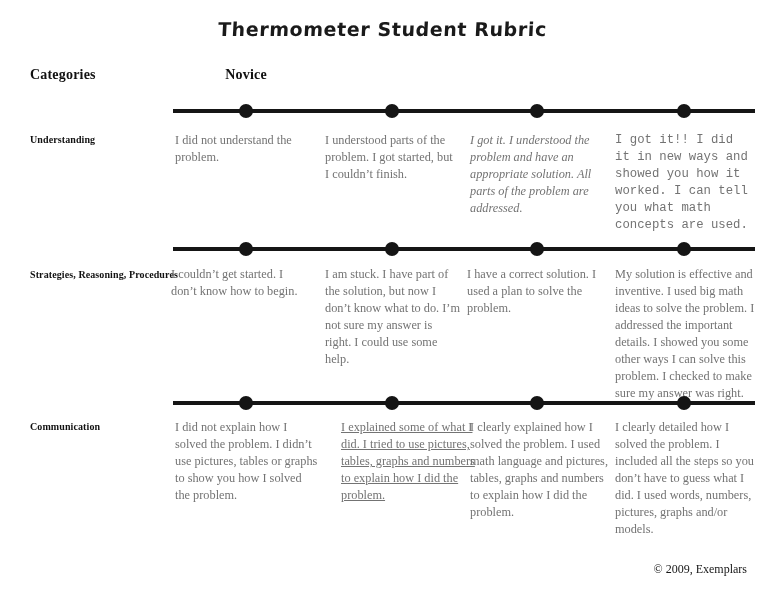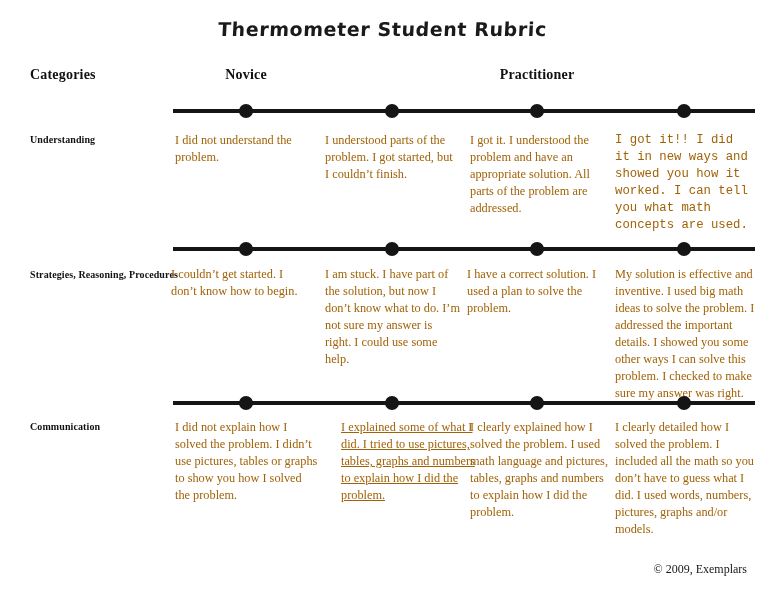--- a/index.html
+++ b/index.html
@@ -93,57 +93,56 @@
     font-weight: 700;
     line-height: 1.25;
     letter-spacing: 0.1px;
   }
   .cell {
     position: absolute;
     width: 132px;
     font-size: 12.3px;
     line-height: 1.38;
     text-align: left;
-    color: #a16207;
+    color: #737373;
   }
 
   
   .footer-copyright {
     position: absolute;
     right: 18px;
     bottom: 18px;
     font-size: 12px;
     color: #161616;
   }
 </style>
 </head>
 <body>
 
 <div class="doc-title">Thermometer Student Rubric</div>
 
 <div class="header-row">
   <div class="categories-label">Categories</div>
 
   <div class="level-label" style="left:181px;">Novice</div>
-  <div class="level-label" style="left:472px;">Practitioner</div>
 </div>
 
 <div class="scale" style="top:104px;">
   <div class="bar"></div>
   <div class="dot" style="left:73px;"></div>
   <div class="dot" style="left:219px;"></div>
   <div class="dot" style="left:364px;"></div>
   <div class="dot" style="left:511px;"></div>
 </div>
 
 <div class="row-label" style="top:134px;">Understanding</div>
 
 <div class="cell" style="left:175px; top:132px;">I did not understand the problem.</div>
 <div class="cell" style="left:325px; top:132px;">I understood parts of the problem. I got started, but I couldn’t finish.</div>
-<div class="cell" style="left:470px; top:132px; width:138px;">I got it. I understood the problem and have an appropriate solution. All parts of the problem are addressed.</div>
+<div class="cell" style="left:470px; top:132px; width:138px;font-style:italic;">I got it. I understood the problem and have an appropriate solution. All parts of the problem are addressed.</div>
 <div class="cell" style="left:615px; top:132px; width:140px;font-family:Liberation Mono, monospace;">I got it!! I did it in new ways and showed you how it worked. I can tell you what math concepts are used.</div>
 
 <div class="scale" style="top:242px;">
   <div class="bar"></div>
   <div class="dot" style="left:73px;"></div>
   <div class="dot" style="left:219px;"></div>
   <div class="dot" style="left:364px;"></div>
   <div class="dot" style="left:511px;"></div>
 </div>
 
@@ -160,15 +159,15 @@
   <div class="dot" style="left:219px;"></div>
   <div class="dot" style="left:364px;"></div>
   <div class="dot" style="left:511px;"></div>
 </div>
 
 <div class="row-label" style="top:421px;">Communication</div>
 
 <div class="cell" style="left:175px; top:419px; width:144px;">I did not explain how I solved the problem. I didn’t use pictures, tables or graphs to show you how I solved the problem.</div>
 <div class="cell" style="left:341px; top:419px; width:138px;text-decoration:underline;">I explained some of what I did. I tried to use pictures, tables, graphs and numbers to explain how I did the problem.</div>
 <div class="cell" style="left:470px; top:419px; width:138px;">I clearly explained how I solved the problem. I used math language and pictures, tables, graphs and numbers to explain how I did the problem.</div>
-<div class="cell" style="left:615px; top:419px; width:140px;">I clearly detailed how I solved the problem. I included all the math so you don’t have to guess what I did. I used words, numbers, pictures, graphs and/or models.</div>
+<div class="cell" style="left:615px; top:419px; width:140px;">I clearly detailed how I solved the problem. I included all the steps so you don’t have to guess what I did. I used words, numbers, pictures, graphs and/or models.</div>
 
 <div class="footer-copyright">© 2009, Exemplars</div>
 
 </body></html>

